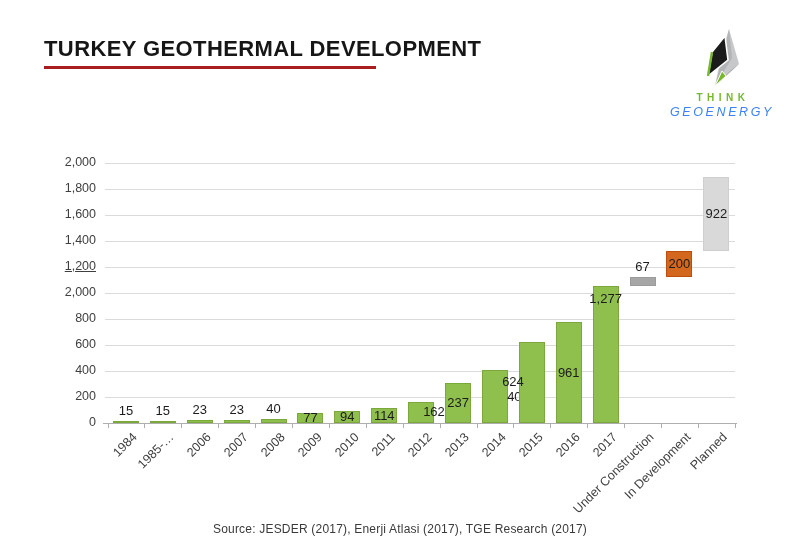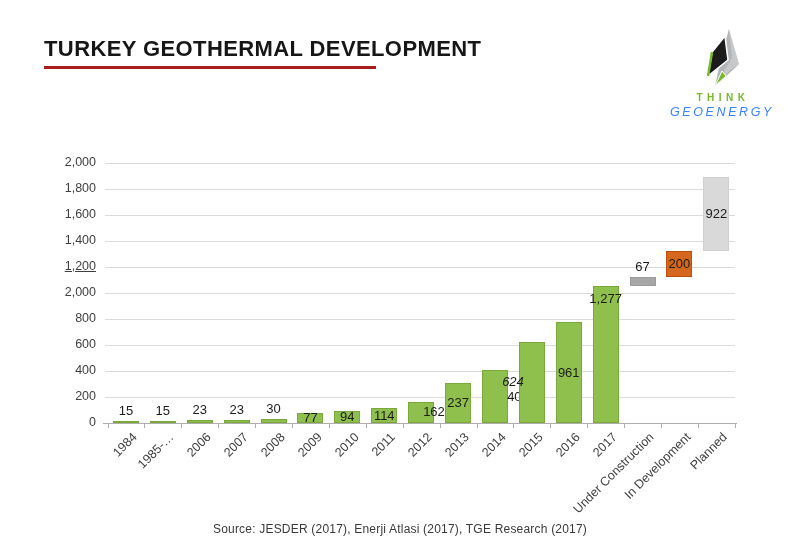--- a/index.html
+++ b/index.html
@@ -105,21 +105,21 @@
       <div class="vlabel" style="left: 199.75px; top: 402.01px;">23</div>
       <div class="xlabel" style="left: 199.75px; top: 430px;">
         <span>2006</span>
       </div>
       <div class="bar" style="left: 223.65px; top: 420.01px; width: 26px; height: 2.99px; background: rgb(143, 191, 77); border: 1px solid rgb(123, 168, 59);"></div>
       <div class="vlabel" style="left: 236.65px; top: 402.01px;">23</div>
       <div class="xlabel" style="left: 236.65px; top: 430px;">
         <span>2007</span>
       </div>
       <div class="bar" style="left: 260.55px; top: 419.1px; width: 26px; height: 3.9px; background: rgb(143, 191, 77); border: 1px solid rgb(123, 168, 59);"></div>
-      <div class="vlabel" style="left: 273.55px; top: 401.1px;">30</div>
+      <div class="vlabel" style="left: 273.55px; top: 401.1px;">40</div>
       <div class="xlabel" style="left: 273.55px; top: 430px;">
         <span>2008</span>
       </div>
       <div class="bar" style="left: 297.45px; top: 412.99px; width: 26px; height: 10.01px; background: rgb(143, 191, 77); border: 1px solid rgb(123, 168, 59);"></div>
       <div class="vlabel" style="left: 310.45px; top: 409.995px;">77</div>
       <div class="xlabel" style="left: 310.45px; top: 430px;">
         <span>2009</span>
       </div>
       <div class="bar" style="left: 334.35px; top: 410.78px; width: 26px; height: 12.22px; background: rgb(143, 191, 77); border: 1px solid rgb(123, 168, 59);"></div>
       <div class="vlabel" style="left: 347.35px; top: 408.89px;">94</div>
@@ -140,21 +140,21 @@
       <div class="vlabel" style="left: 458.05px; top: 394.785px;">237</div>
       <div class="xlabel" style="left: 458.05px; top: 430px;">
         <span>2013</span>
       </div>
       <div class="bar" style="left: 481.95px; top: 370.35px; width: 26px; height: 52.65px; background: rgb(143, 191, 77); border: 1px solid rgb(123, 168, 59);"></div>
       <div class="vlabel" style="left: 518px; top: 388.675px;">405</div>
       <div class="xlabel" style="left: 494.95px; top: 430px;">
         <span>2014</span>
       </div>
       <div class="bar" style="left: 518.85px; top: 341.88px; width: 26px; height: 81.12px; background: rgb(143, 191, 77); border: 1px solid rgb(123, 168, 59);"></div>
-      <div class="vlabel" style="left: 513px; top: 374.44px; font-style: italic;">624</div>
+      <div class="vlabel" style="left: 513px; top: 374.44px;">624</div>
       <div class="xlabel" style="left: 531.85px; top: 430px;">
         <span>2015</span>
       </div>
       <div class="bar" style="left: 555.75px; top: 322.25px; width: 26px; height: 100.75px; background: rgb(143, 191, 77); border: 1px solid rgb(123, 168, 59);"></div>
       <div class="vlabel" style="left: 568.75px; top: 364.625px;">961</div>
       <div class="xlabel" style="left: 568.75px; top: 430px;">
         <span>2016</span>
       </div>
       <div class="bar" style="left: 592.65px; top: 286.11px; width: 26px; height: 136.89px; background: rgb(143, 191, 77); border: 1px solid rgb(123, 168, 59);"></div>
       <div class="vlabel" style="left: 605.65px; top: 291.11px;">1,277</div>

